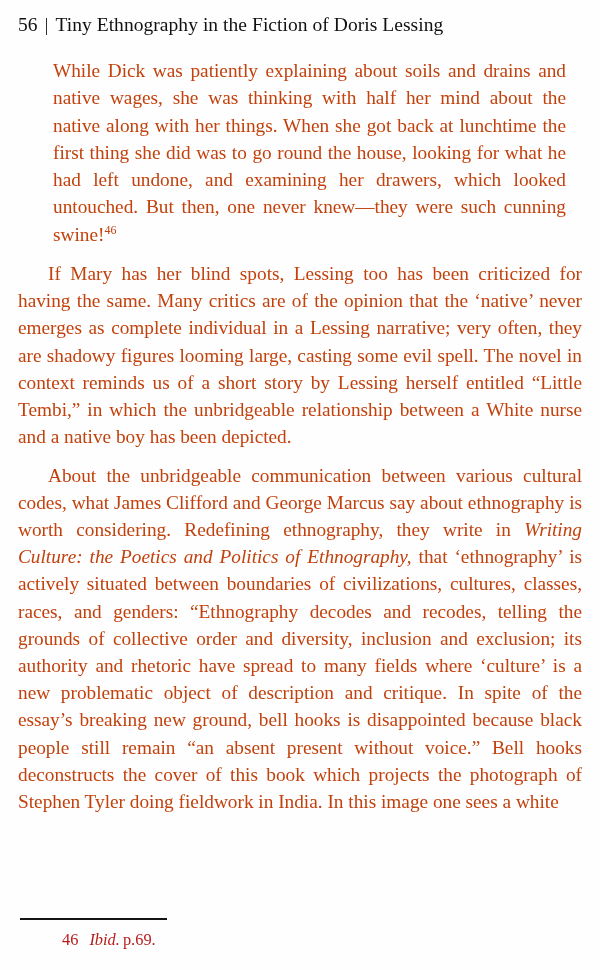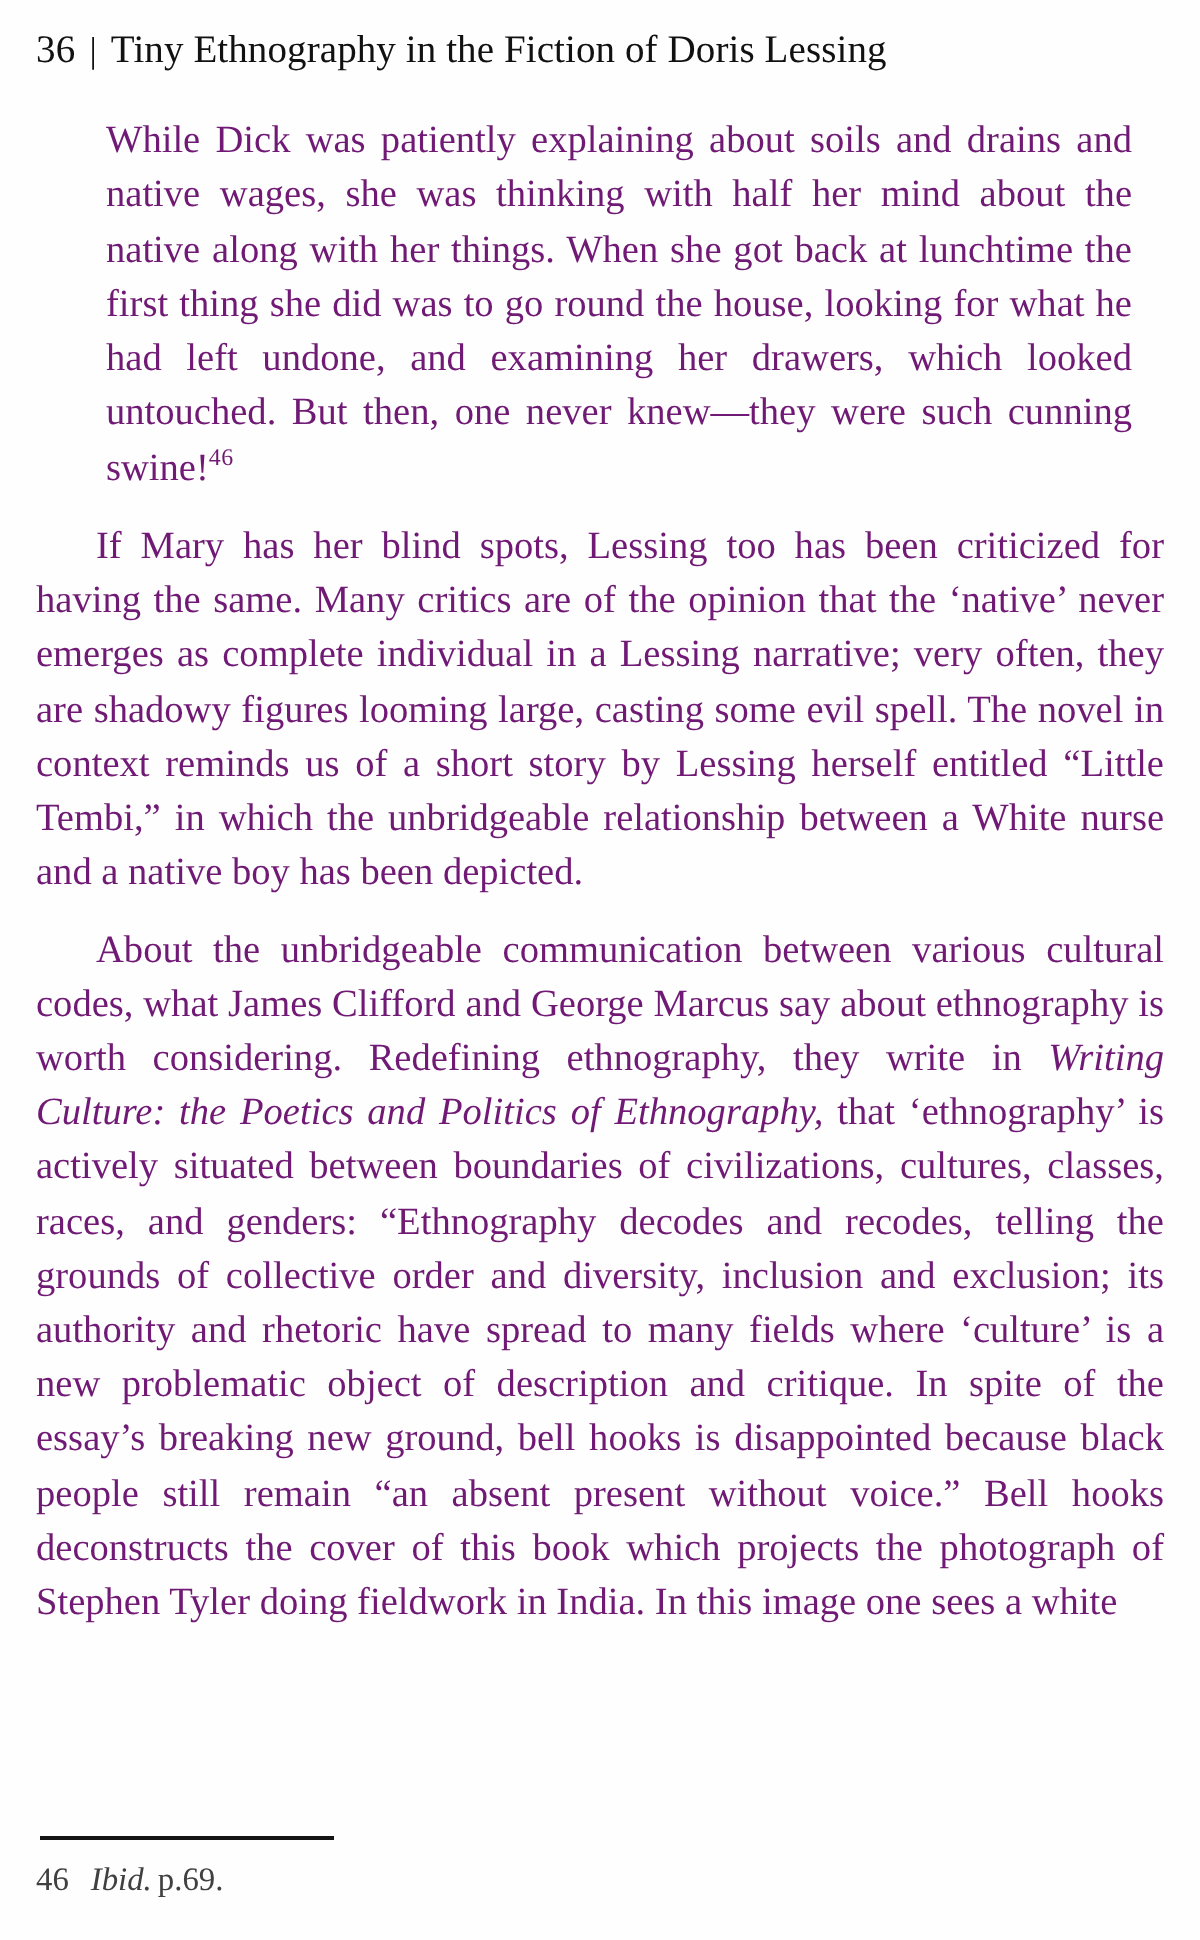--- a/index.html
+++ b/index.html
@@ -50,21 +50,21 @@
     left: 18px;
     width: 564px;
   }
 
   p {
     margin: 0;
     text-align: justify;
     text-justify: inter-word;
     font-size: 19.3px;
     line-height: 27.2px;
-    color: #701a75;
+    color: #c2410c;
     -webkit-hyphens: none;
     hyphens: none;
   }
 
   .blockquote {
     margin: 0 0 2px 0;
     padding: 0 16px 0 35px;
     font-size: 19.3px;
     line-height: 27.3px;
     text-align: justify;
@@ -96,33 +96,34 @@
   }
   .footnote-rule {
     width: 147px;
     height: 2.2px;
     background: #141414;
     margin: 0 0 9px 2px;
   }
   .footnote {
     font-size: 16.4px;
     line-height: 21px;
-    color: #404040;
+    color: #b91c1c;
     white-space: nowrap;
+    margin-left: 44px;
   }
   .footnote .fn-num { margin-right: 11px; }
   .footnote .fn-ibid { font-style: italic; margin-right: 3px; }
 </style>
 </head>
 <body>
 
 <div class="page">
 
   <div class="running-head">
-    <span class="folio">36</span><span class="sep">|</span><span class="rh-title">Tiny Ethnography in the Fiction of Doris Lessing</span>
+    <span class="folio">56</span><span class="sep">|</span><span class="rh-title">Tiny Ethnography in the Fiction of Doris Lessing</span>
   </div>
 
   <div class="textblock">
 
     <p class="blockquote lastline-left"><span>While Dick was patiently explaining about soils and drains and native wages, she was thinking with half her mind about the native along with her things. When she got back at lunchtime the first thing she did was to go round the house, looking for what he had left undone, and examining her drawers, which looked untouched. But then, one never knew—they were such cunning swine!</span><sup class="fnref">46</sup></p>
 
     <p class="body-par lastline-left"><span>If Mary has her blind spots, Lessing too has been criticized for having the same. Many critics are of the opinion that the ‘native’ never emerges as complete individual in a Lessing narrative; very often, they are shadowy figures looming large, casting some evil spell. The novel in context reminds us of a short story by Lessing herself entitled “Little Tembi,” in which the unbridgeable relationship between a White nurse and a native boy has been depicted.</span></p>
 
     <p class="body-par tight"><span>About the unbridgeable communication between various cultural codes, what James Clifford and George Marcus say about ethnography is worth considering. Redefining ethnography, they write in </span><i>Writing Culture: the Poetics and Politics of Ethnography,</i><span> that ‘ethnography’ is actively situated between boundaries of civilizations, cultures, classes, races, and genders: “Ethnography decodes and recodes, telling the grounds of collective order and diversity, inclusion and exclusion; its authority and rhetoric have spread to many fields where ‘culture’ is a new problematic object of description and critique. In spite of the essay’s breaking new ground, bell hooks is disappointed because black people still remain “an absent present without voice.” Bell hooks deconstructs the cover of this book which projects the photograph of Stephen Tyler doing fieldwork in India. In this image one sees a white</span></p>
 

